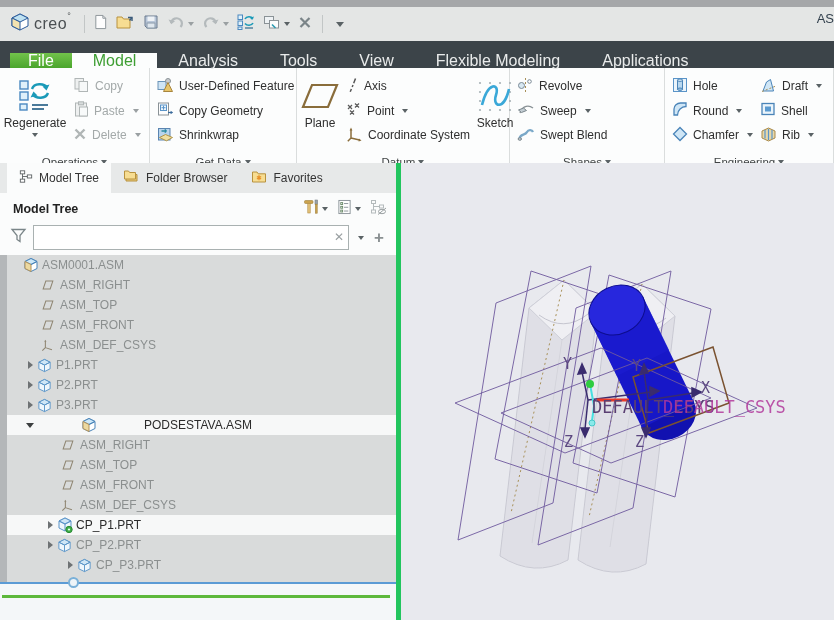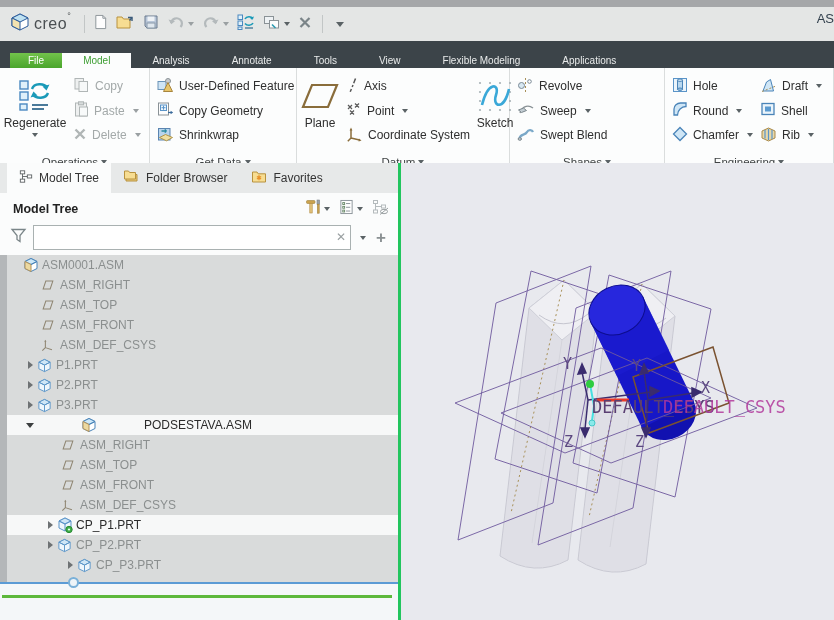--- a/index.html
+++ b/index.html
@@ -13,37 +13,37 @@
   .logo-text{font-size:16px;color:#4a4f52;letter-spacing:.5px;}
   .logo-sup{font-size:9px;color:#4a4f52;vertical-align:top;position:relative;top:-4px;}
   .qat{display:flex;align-items:center;gap:2px;}
   .qat-sep{width:1px;height:18px;background:#c2c6c6;margin:0 5px;}
   .qbtn{display:flex;align-items:center;justify-content:center;padding:2px 3px;border-radius:2px;}
   .caret{display:inline-block;width:0;height:0;border-left:3.5px solid transparent;border-right:3.5px solid transparent;border-top:4px solid #5a6265;margin-left:3px;}
   .caret.lite{border-top-color:#9aa0a2;}
   .win-title{position:absolute;right:0;top:4px;font-size:13px;color:#33414e;}
   
   .tabrow{height:27px;background:#3c4449;display:flex;align-items:stretch;padding-left:10px;}
-  .rtab{display:flex;align-items:center;padding:0 21px;font-size:10px;color:#e9ebeb;cursor:default;margin-top:12px;}
+  .rtab{display:flex;align-items:center;padding:0 21px;font-size:16px;color:#e9ebeb;cursor:default;margin-top:12px;}
   .rtab.file{background:linear-gradient(#72c24b,#4fa42f 60%,#4aa52c);background:linear-gradient(#72c24b,#4aa52c);color:#fff;padding:0 18px;}
   .rtab.active{background:#fcfdfd;color:#3e9e33;}
   
   .ribbon{height:103px;background:#fcfdfd;border-bottom:1px solid #d6d9d9;display:flex;}
   .rgroup{display:flex;flex-direction:column;border-right:1px solid #dadddd;padding:2px 2px 0 2px;}
   .rgroup-content{flex:1;display:flex;align-items:stretch;}
   .rgroup-label{height:17px;display:flex;align-items:center;justify-content:center;font-size:11.5px;color:#3f4344;}
   .bigbtn{display:flex;flex-direction:column;align-items:center;justify-content:flex-start;padding-top:6px;font-size:12px;color:#2f2f2f;}
   .bigbtn .bicon{height:40px;display:flex;align-items:center;justify-content:center;}
   .smallcol{display:flex;flex-direction:column;justify-content:space-between;padding:4px 0 6px 0;}
   .sbtn{height:24px;display:flex;align-items:center;gap:5px;font-size:12px;color:#2f2f2f;padding:0 5px;white-space:nowrap;}
   .sbtn.disabled{color:#a3a9a9;}
   .g-operations{width:150px;}.g-getdata{width:147px;}.g-datum{width:213px;}.g-shapes{width:155px;}.g-engineering{flex:1;}
   
   .main{position:absolute;top:163px;left:0;right:0;bottom:0;display:flex;}
-  .left-panel{width:401px;display:flex;flex-direction:column;background:#f4f7f9;border-right:3px solid #22c55e;justify-content:center;}
+  .left-panel{width:401px;display:flex;flex-direction:column;background:#f4f7f9;border-right:5px solid #22c55e;justify-content:center;}
   .panel-tabs{height:30px;background:#e7e9e9;display:flex;align-items:stretch;padding-left:7px;flex:none;}
   .ptab{display:flex;align-items:center;gap:6px;padding:0 12px;font-size:12px;color:#333;}
   .ptab.active{background:#fbfcfc;}
   .panel-header{height:31px;background:#fbfcfc;display:flex;align-items:center;padding:0 6px 0 13px;flex:none;}
   .panel-title{font-size:12.5px;font-weight:bold;color:#222;}
   .ph-icons{margin-left:auto;display:flex;align-items:center;gap:3px;}
   .filter-row{height:31px;background:#fbfcfc;display:flex;align-items:center;padding:0 8px 4px 10px;gap:6px;flex:none;}
   .filter-box{flex:1;position:relative;height:25px;}
   .filter-box input{width:100%;height:100%;border:1px solid #a9b1b1;background:#fff;font-size:12px;padding:0 22px 0 6px;outline:none;font-family:"Liberation Sans",sans-serif;}
   .clear-x{position:absolute;right:5px;top:5px;font-size:12px;color:#9aa0a2;line-height:14px;}
@@ -147,21 +147,20 @@
           <i class="caret" style="border-top-width:5px;border-left-width:4.5px;border-right-width:4.5px;"></i>
         </span>
     </div>
     <div class="win-title">AS</div>
   </div>
 
   <div class="tabrow" id="tabrow">
       <div class="rtab file">File</div>
       <div class="rtab active">Model</div>
       <div class="rtab">Analysis</div>
-      <div class="rtab">Annotate</div>
       <div class="rtab">Tools</div>
       <div class="rtab">View</div>
       <div class="rtab">Flexible Modeling</div>
       <div class="rtab">Applications</div>
     </div>
 
   <div class="ribbon">
 
     <div class="rgroup g-operations">
       <div class="rgroup-content">

